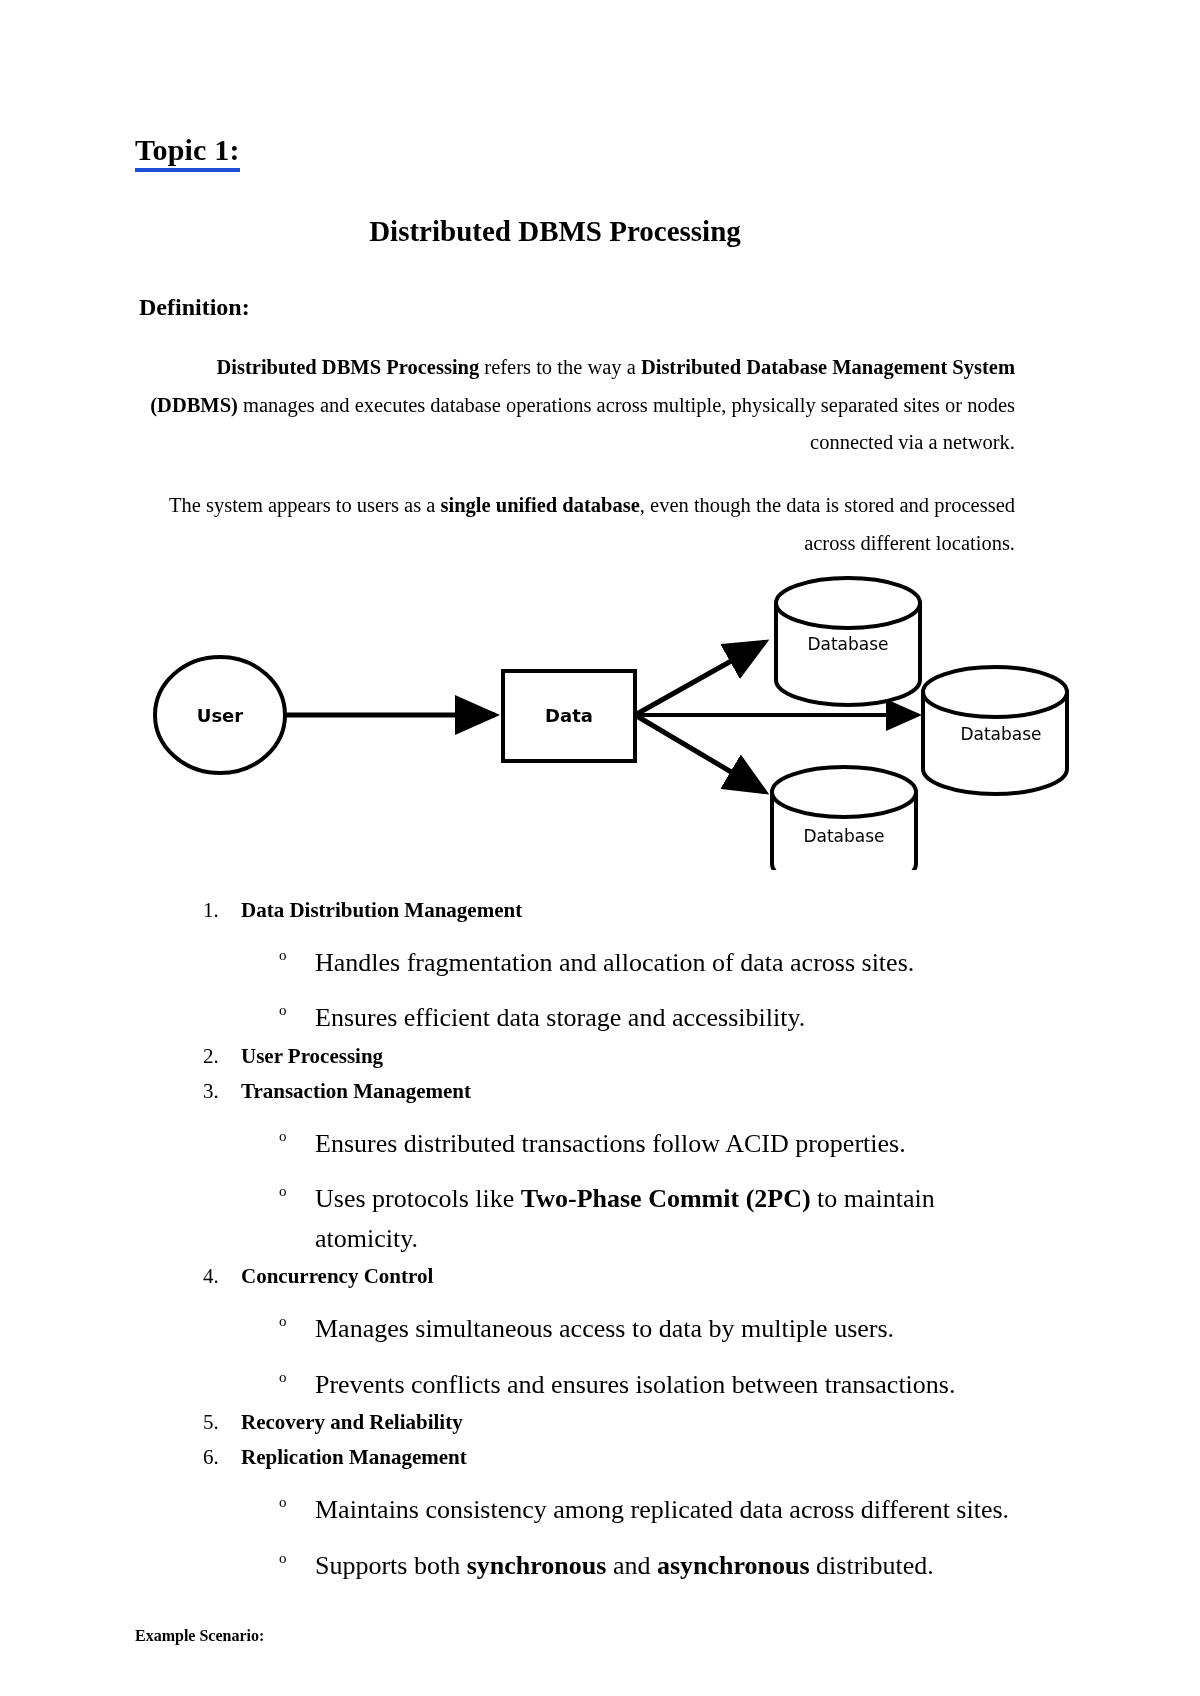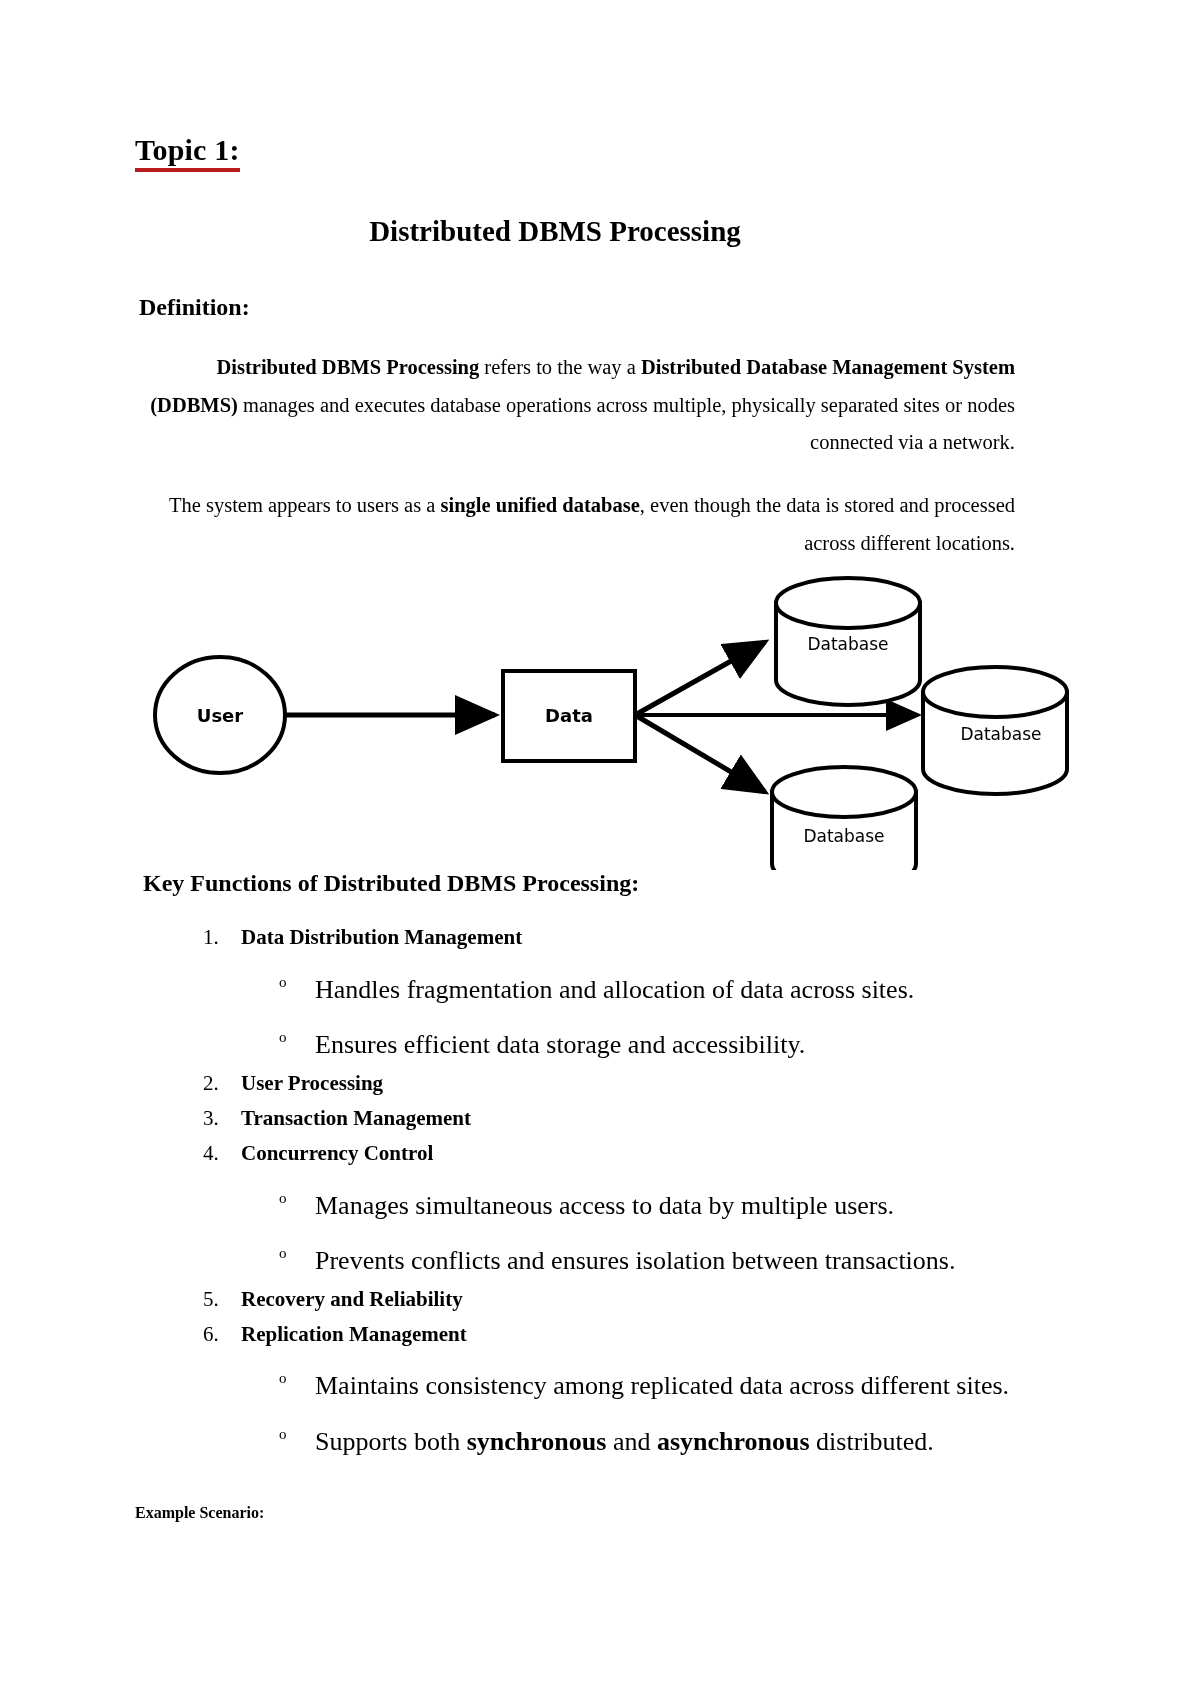--- a/index.html
+++ b/index.html
@@ -26,21 +26,21 @@
   }
 
   
   .topic-heading {
     font-size: 30px;
     font-weight: bold;
     letter-spacing: 0.2px;
     margin: 0;
     padding-top: 133px;
     display: inline-block;
-    border-bottom: 4px solid #b91c1c;
+    border-bottom: 4px solid #1d4ed8;
     line-height: 1.15;
   }
   .doc-title {
     font-size: 29px;
     font-weight: bold;
     text-align: center;
     margin: 0;
     padding-top: 42px;
     padding-right: 40px;
     line-height: 1.2;
@@ -201,39 +201,42 @@
         </g>
 
         <g>
           <path d="M627,222 L627,294 A72,25 0 0,0 771,294 L771,222 Z" fill="#ffffff" stroke="#000000" stroke-width="4"></path>
           <ellipse cx="699" cy="222" rx="72" ry="25" fill="#ffffff" stroke="#000000" stroke-width="4"></ellipse>
           <text x="699" y="272" text-anchor="middle" class="dg-label">Database</text>
         </g>
       </svg>
     </div>
 
-    <div class="key-functions-heading">Key Functions of Distributed DBMS Processing:</div>
 
     <div class="list-block">
       <ol class="fn-list">
 
         <li>
           <span>Data Distribution Management</span>
           <ul class="sub-list">
             <li><span>Handles fragmentation and allocation of data across sites.</span></li>
             <li><span>Ensures efficient data storage and accessibility.</span></li>
           </ul>
         </li>
 
         <li>
           <span>User Processing</span>
         </li>
 
         <li>
           <span>Transaction Management</span>
+          <ul class="sub-list">
+            <li><span>Ensures distributed transactions follow ACID properties.</span></li>
+            <li><span>Uses protocols like </span><b>Two-Phase Commit (2PC)</b><span> to maintain atomicity.</span></li>
+          </ul>
         </li>
 
         <li>
           <span>Concurrency Control</span>
           <ul class="sub-list">
             <li><span>Manages simultaneous access to data by multiple users.</span></li>
             <li><span>Prevents conflicts and ensures isolation between transactions.</span></li>
           </ul>
         </li>
 

